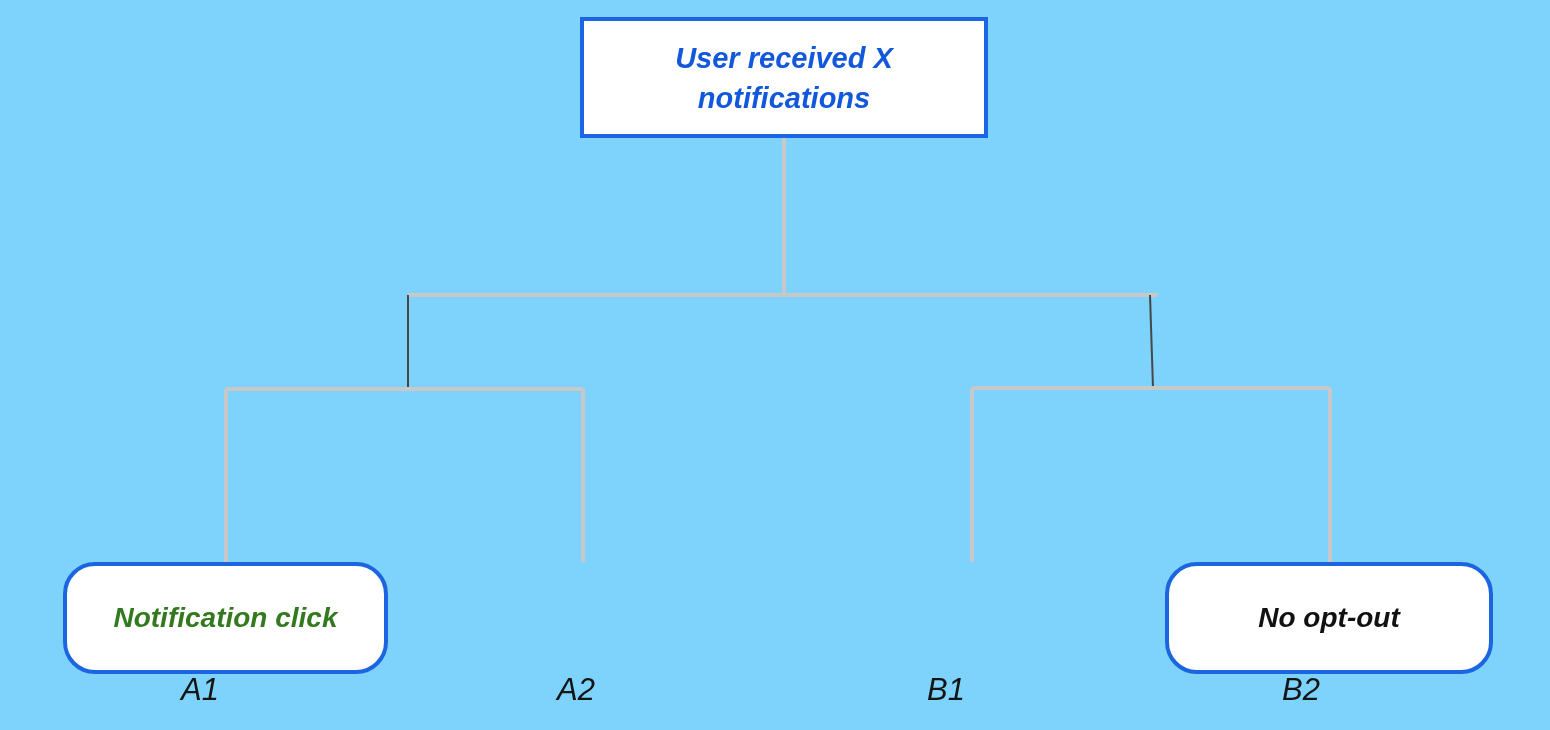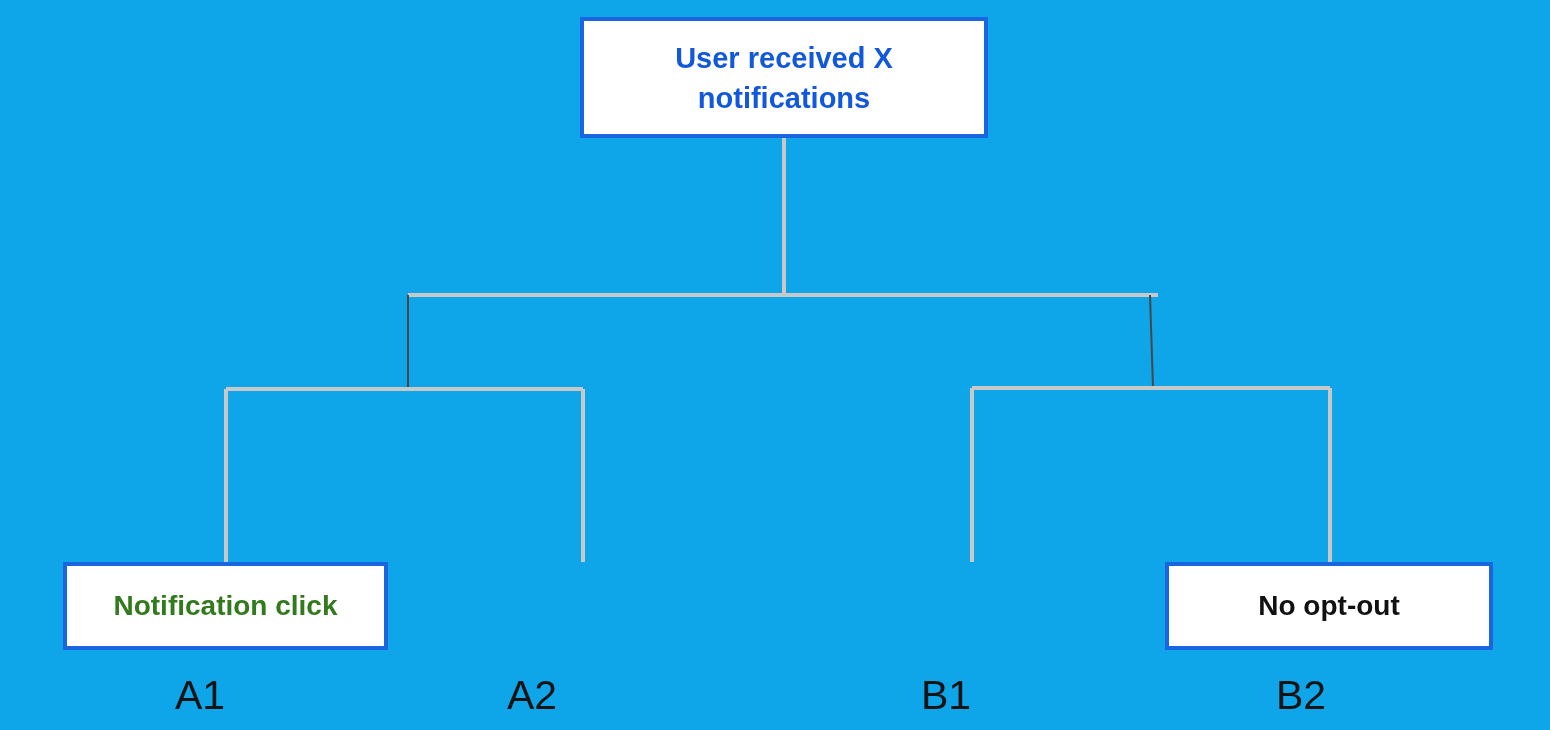--- a/index.html
+++ b/index.html
@@ -5,22 +5,23 @@
   html, body {
     margin: 0;
     padding: 0;
     background: #ffffff;
     font-family: "Liberation Sans", sans-serif;
   }
   .canvas {
     position: relative;
     width: 1550px;
     height: 730px;
-    background: #0ea5e9;
+    background: #7dd3fc;
     overflow: hidden;
+    font-style: italic;
   }
   .connectors {
     position: absolute;
     left: 0;
     top: 0;
     width: 1550px;
     height: 730px;
   }
   .conn-light { stroke: #c8c8c8; stroke-width: 4; fill: none; }
   .conn-dark  { stroke: #474747; stroke-width: 2; fill: none; }
@@ -39,39 +40,40 @@
     left: 580px;
     top: 17px;
     width: 408px;
     height: 121px;
     font-size: 29px;
     line-height: 40px;
     padding: 0 30px;
   }
   .leaf-node {
     top: 562px;
-    height: 88px;
+    height: 112px;
     font-size: 28px;
+    border-radius: 32px;
   }
   .leaf-a1 { left: 63px;   width: 325px; }
   .leaf-a2 { left: 418px;  width: 328px; }
   .leaf-b1 { left: 808px;  width: 328px; }
   .leaf-b2 { left: 1165px; width: 328px; }
   .leaf-label {
     position: absolute;
     top: 672px;
     width: 120px;
     transform: translateX(-50%);
     text-align: center;
-    font-size: 41px;
+    font-size: 31px;
     font-weight: normal;
     color: #141414;
   }
   .lab-a1 { left: 200px; }
-  .lab-a2 { left: 532px; }
+  .lab-a2 { left: 576px; }
   .lab-b1 { left: 946px; }
   .lab-b2 { left: 1301px; }
 </style>
 </head>
 <body>
 
 <div class="canvas">
 
   <svg class="connectors" viewBox="0 0 1550 730" xmlns="http://www.w3.org/2000/svg">
 

